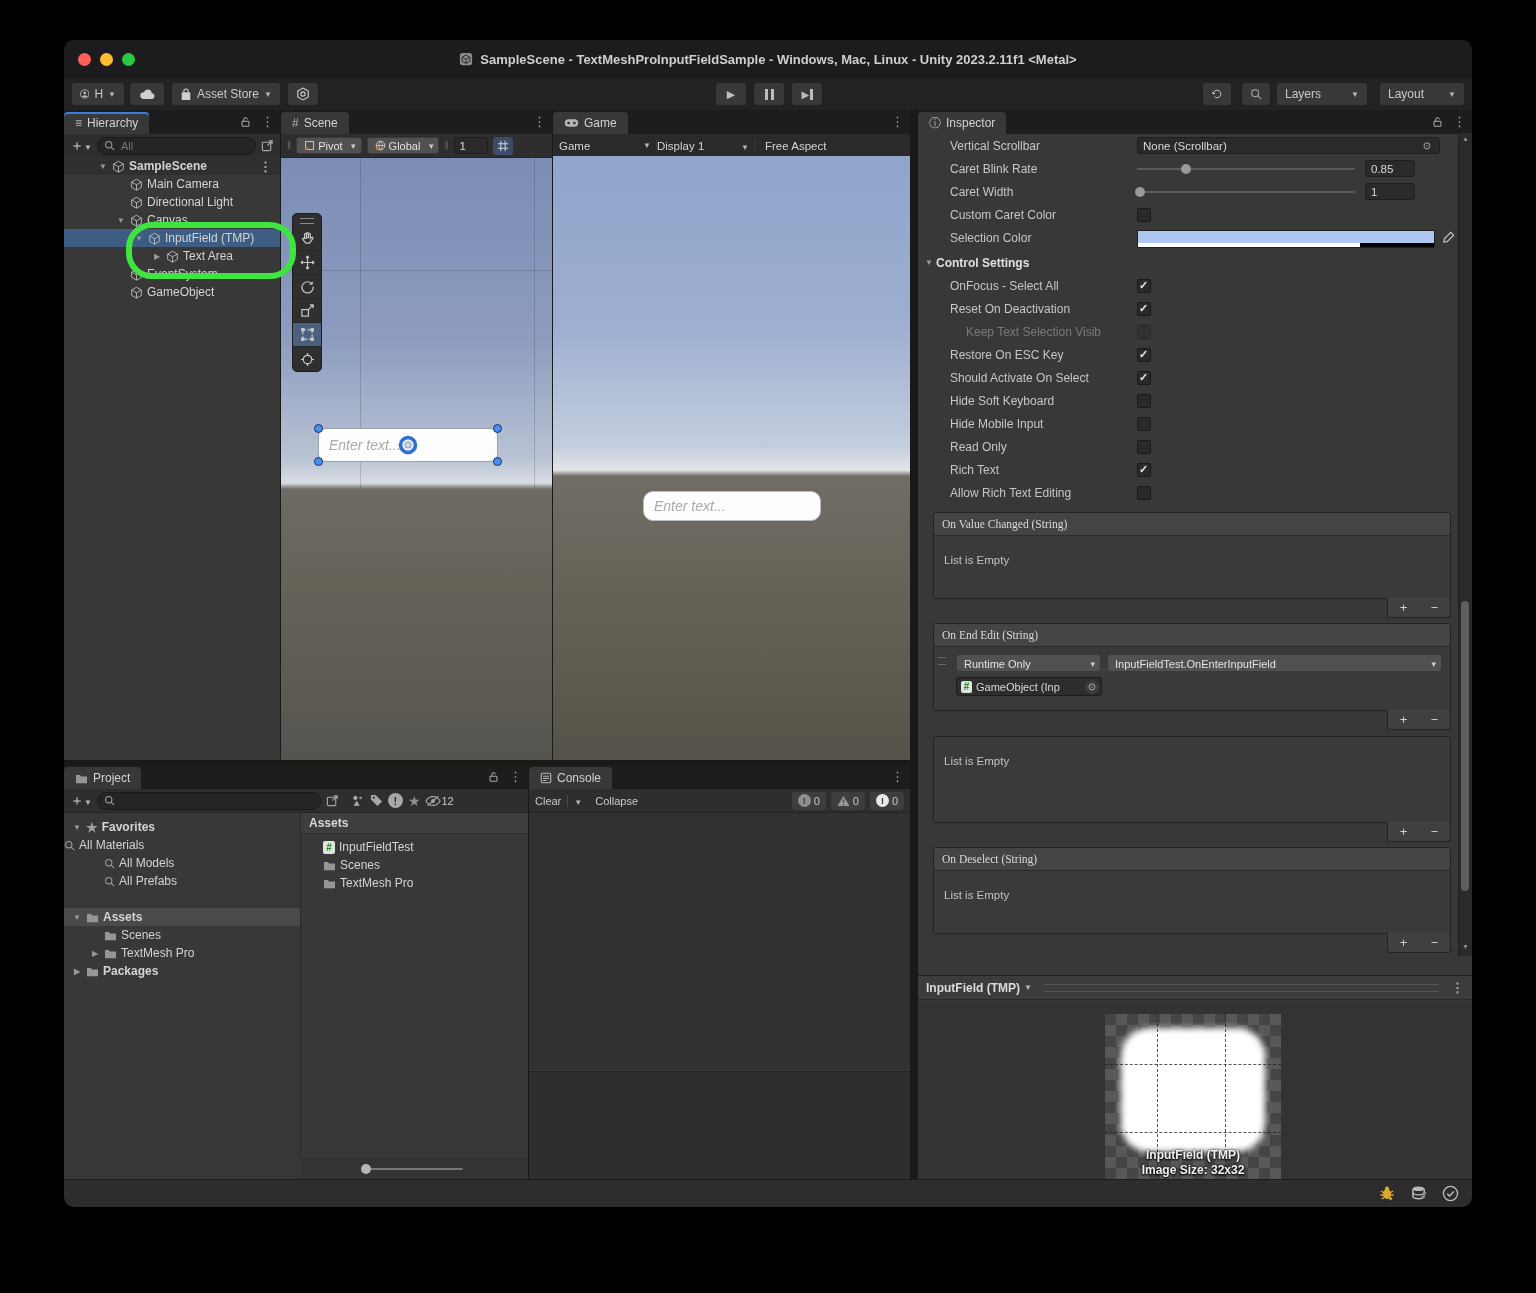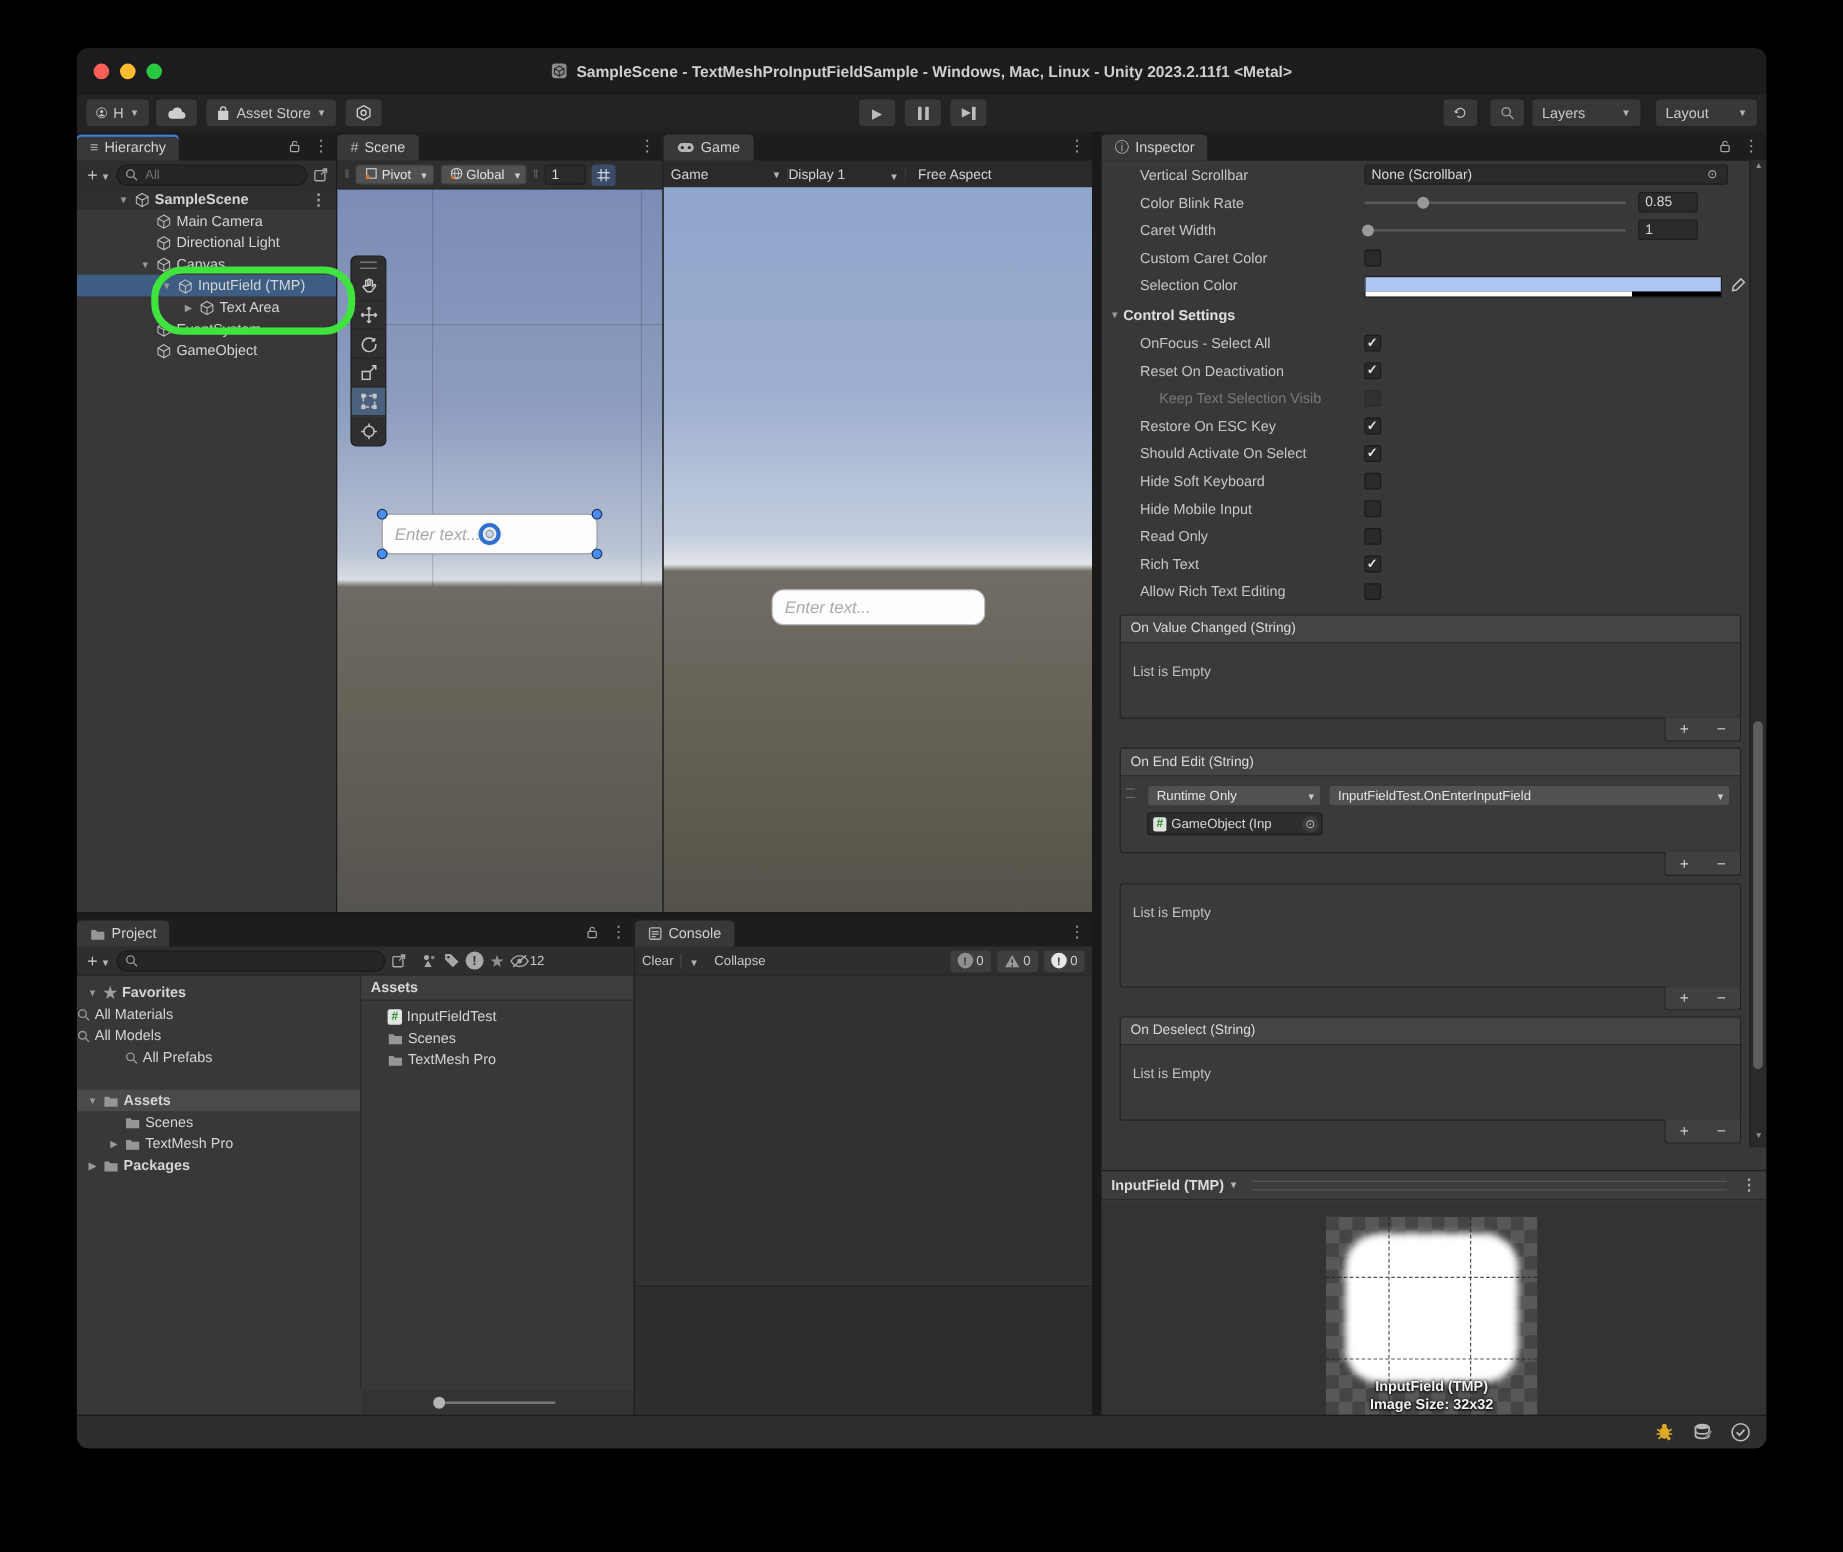--- a/index.html
+++ b/index.html
@@ -37,21 +37,21 @@
   .irow{position:absolute;left:0;width:100%;height:23px;display:flex;align-items:center;}
   .ilbl{position:absolute;left:32px;font-size:12px;color:#c6c6c6;white-space:nowrap;}
   .ival{position:absolute;left:219px;}
   .field{background:#2a2a2a;border:1px solid #1e1e1e;border-radius:3px;height:17px;line-height:17px;color:#d8d8d8;font-size:11.5px;padding:0 5px;box-sizing:border-box;}
   .chk{width:14px;height:14px;background:#2a2a2a;border:1px solid #191919;border-radius:2px;position:relative;box-sizing:border-box;}
   .chk.checked::after{content:"✓";position:absolute;left:1px;top:-1px;color:#e6e6e6;font-size:11px;font-weight:bold;}
   .slider{position:relative;height:2px;background:#5a5a5a;border-radius:1px;}
   .thumb{position:absolute;top:-4px;width:10px;height:10px;border-radius:50%;background:#999;}
   .evsec{position:absolute;left:15px;width:518px;}
   .evbox{position:absolute;left:0;right:0;top:0;background:#3a3a3a;border:1px solid #232323;border-radius:3px;overflow:hidden;}
-  .evh{height:22px;line-height:22px;background:#444;border-bottom:1px solid #2b2b2b;padding:0 8px;font-size:11.5px;color:#dadada;}
+  .evh{height:22px;line-height:22px;background:#444;border-bottom:1px solid #2b2b2b;padding:0 8px;font-size:11.5px;color:#dadada;font-family:Liberation Serif, serif;}
   .evempty{padding:18px 10px;font-size:11.5px;color:#c2c2c2;}
   .evfoot{position:absolute;right:0;width:62px;height:19px;background:#404040;border:1px solid #232323;border-top:0;border-radius:0 0 3px 3px;display:flex;align-items:center;justify-content:space-around;color:#cfcfcf;font-size:13px;}
   .dd{position:relative;background:#515151;border:1px solid #3a3a3a;border-radius:3px;height:18px;line-height:18px;padding:0 18px 0 7px;font-size:11px;color:#e2e2e2;white-space:nowrap;overflow:hidden;box-sizing:border-box;}
   .dd::after{content:"▾";position:absolute;right:5px;top:0;font-size:9px;color:#ccc;}
   .objchip{display:flex;align-items:center;gap:4px;background:#2d2d2d;border:1px solid #1c1c1c;border-radius:3px;height:19px;padding:0 2px 0 4px;font-size:11px;color:#d8d8d8;box-sizing:border-box;}
   .picker{width:14px;height:14px;border-radius:50%;background:#3c3c3c;color:#bbb;font-size:10px;display:flex;align-items:center;justify-content:center;}
   .vscroll{position:absolute;right:0;top:23px;width:13px;background:#2a2a2a;border-left:1px solid #1f1f1f;}
   .varrow{position:absolute;left:0;width:13px;height:12px;color:#8f8f8f;font-size:7px;text-align:center;line-height:12px;}
   .vthumb{position:absolute;left:2px;width:8px;border-radius:4px;background:#5d5d5d;}
   
@@ -438,21 +438,21 @@
         <span style="color:#9f9f9f;font-size:13px">★</span>
         <span>Favorites</span>
       </div>
       <div class="trow" style="">
         <svg class="sg" viewBox="0 0 14 14">
               <circle cx="6" cy="6" r="4"></circle>
               <path d="M9 9l4 4"></path>
             </svg>
         <span>All Materials</span>
       </div>
-      <div class="trow" style="">
+      <div class="trow" style="padding-left:40px">
         <svg class="sg" viewBox="0 0 14 14">
               <circle cx="6" cy="6" r="4"></circle>
               <path d="M9 9l4 4"></path>
             </svg>
         <span>All Models</span>
       </div>
       <div class="trow" style="padding-left:40px">
         <svg class="sg" viewBox="0 0 14 14">
               <circle cx="6" cy="6" r="4"></circle>
               <path d="M9 9l4 4"></path>
@@ -575,21 +575,21 @@
 
     <div class="abs" style="left:0;top:24px;right:14px;height:822px;overflow:hidden">
       <div class="irow" style="top:0">
             <span class="ilbl">Vertical Scrollbar</span>
         <div class="ival field" style="width:303px;position:absolute;display:flex;justify-content:space-between">
               <span>None (Scrollbar)</span>
               <span class="picker" style="background:transparent">⊙</span>
             </div>
       </div>
       <div class="irow" style="top:23px">
-            <span class="ilbl">Color Blink Rate</span>
+            <span class="ilbl">Caret Blink Rate</span>
         <div class="slider ival" style="width:218px;position:absolute;top:11px">
               <span class="thumb" style="left:44px"></span>
             </div>
         <div class="field" style="position:absolute;left:447px;width:50px"><span>0.85</span></div>
       </div>
       <div class="irow" style="top:46px">
             <span class="ilbl">Caret Width</span>
         <div class="slider ival" style="width:218px;position:absolute;top:11px">
               <span class="thumb" style="left:-2px"></span>
             </div>

